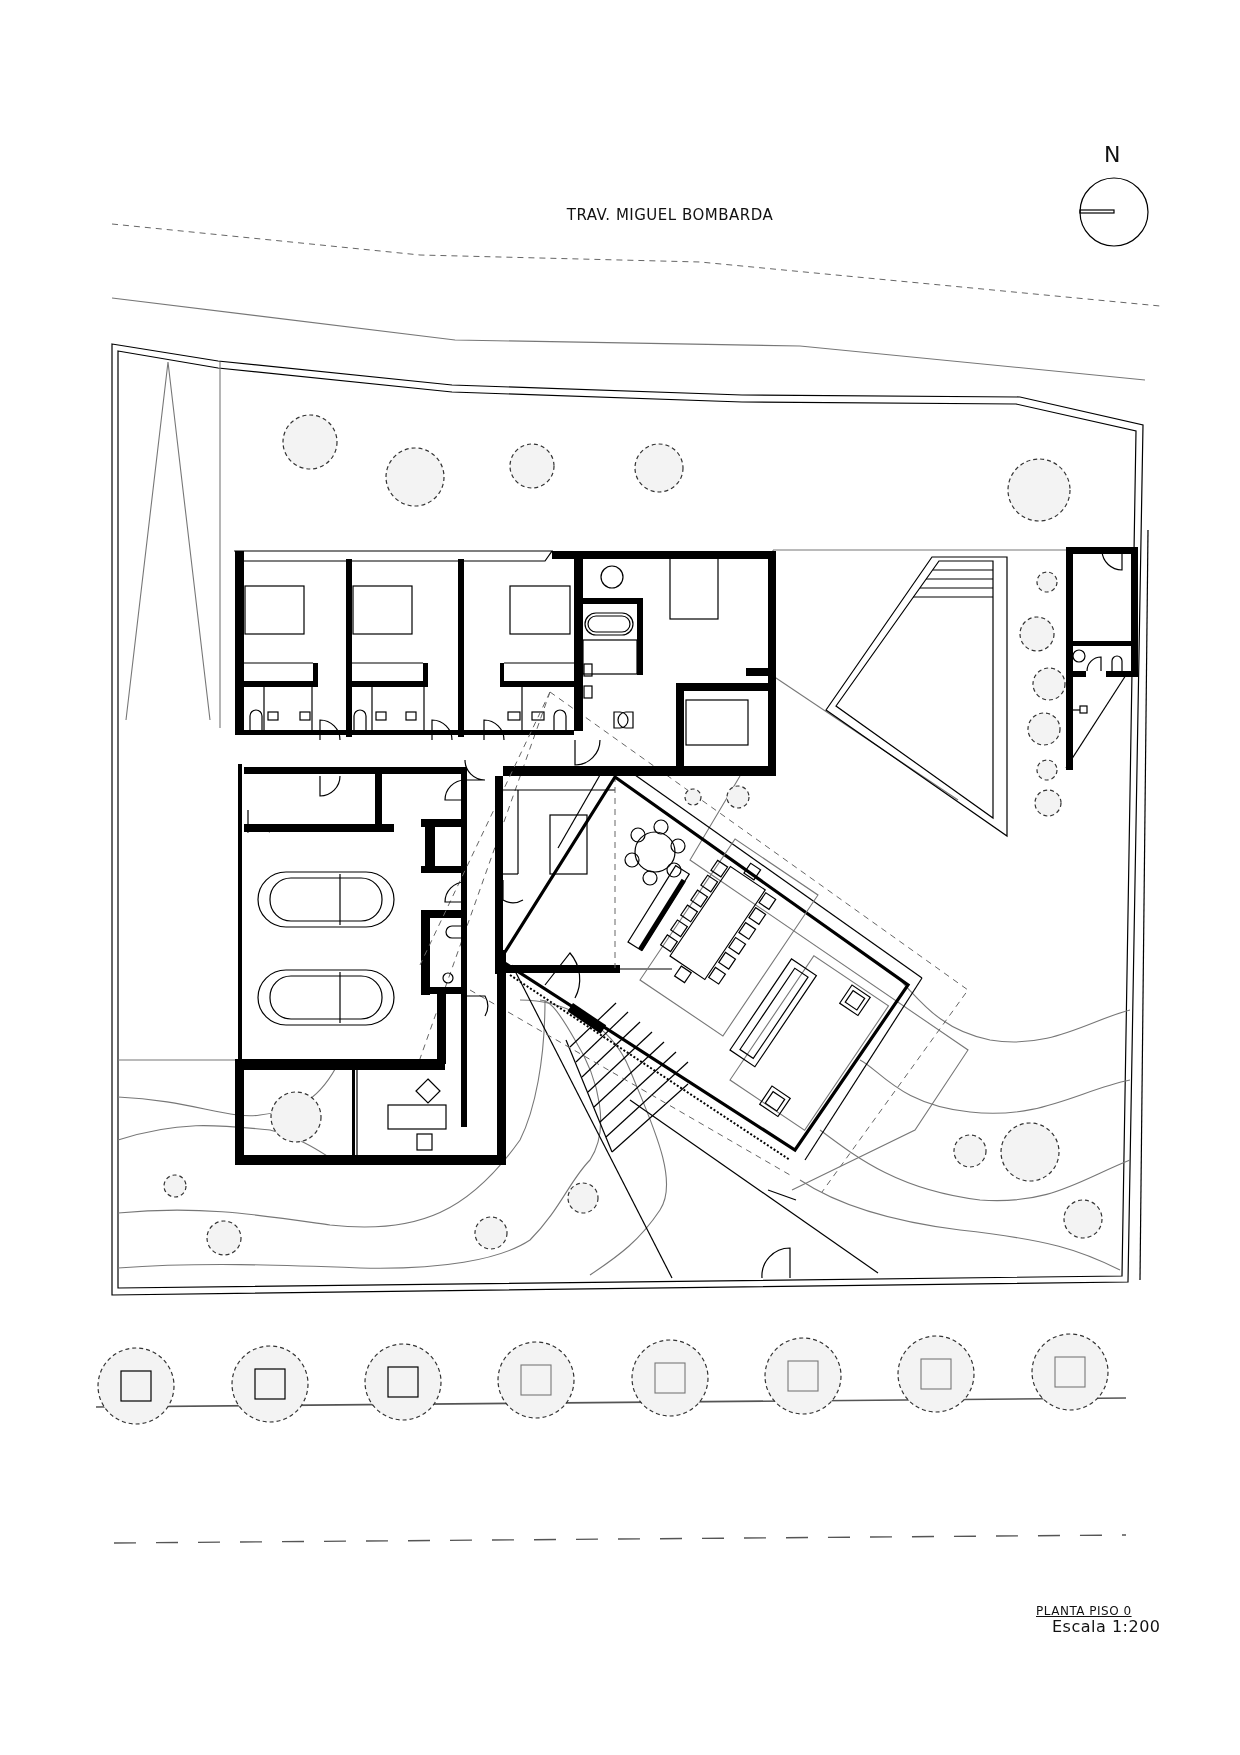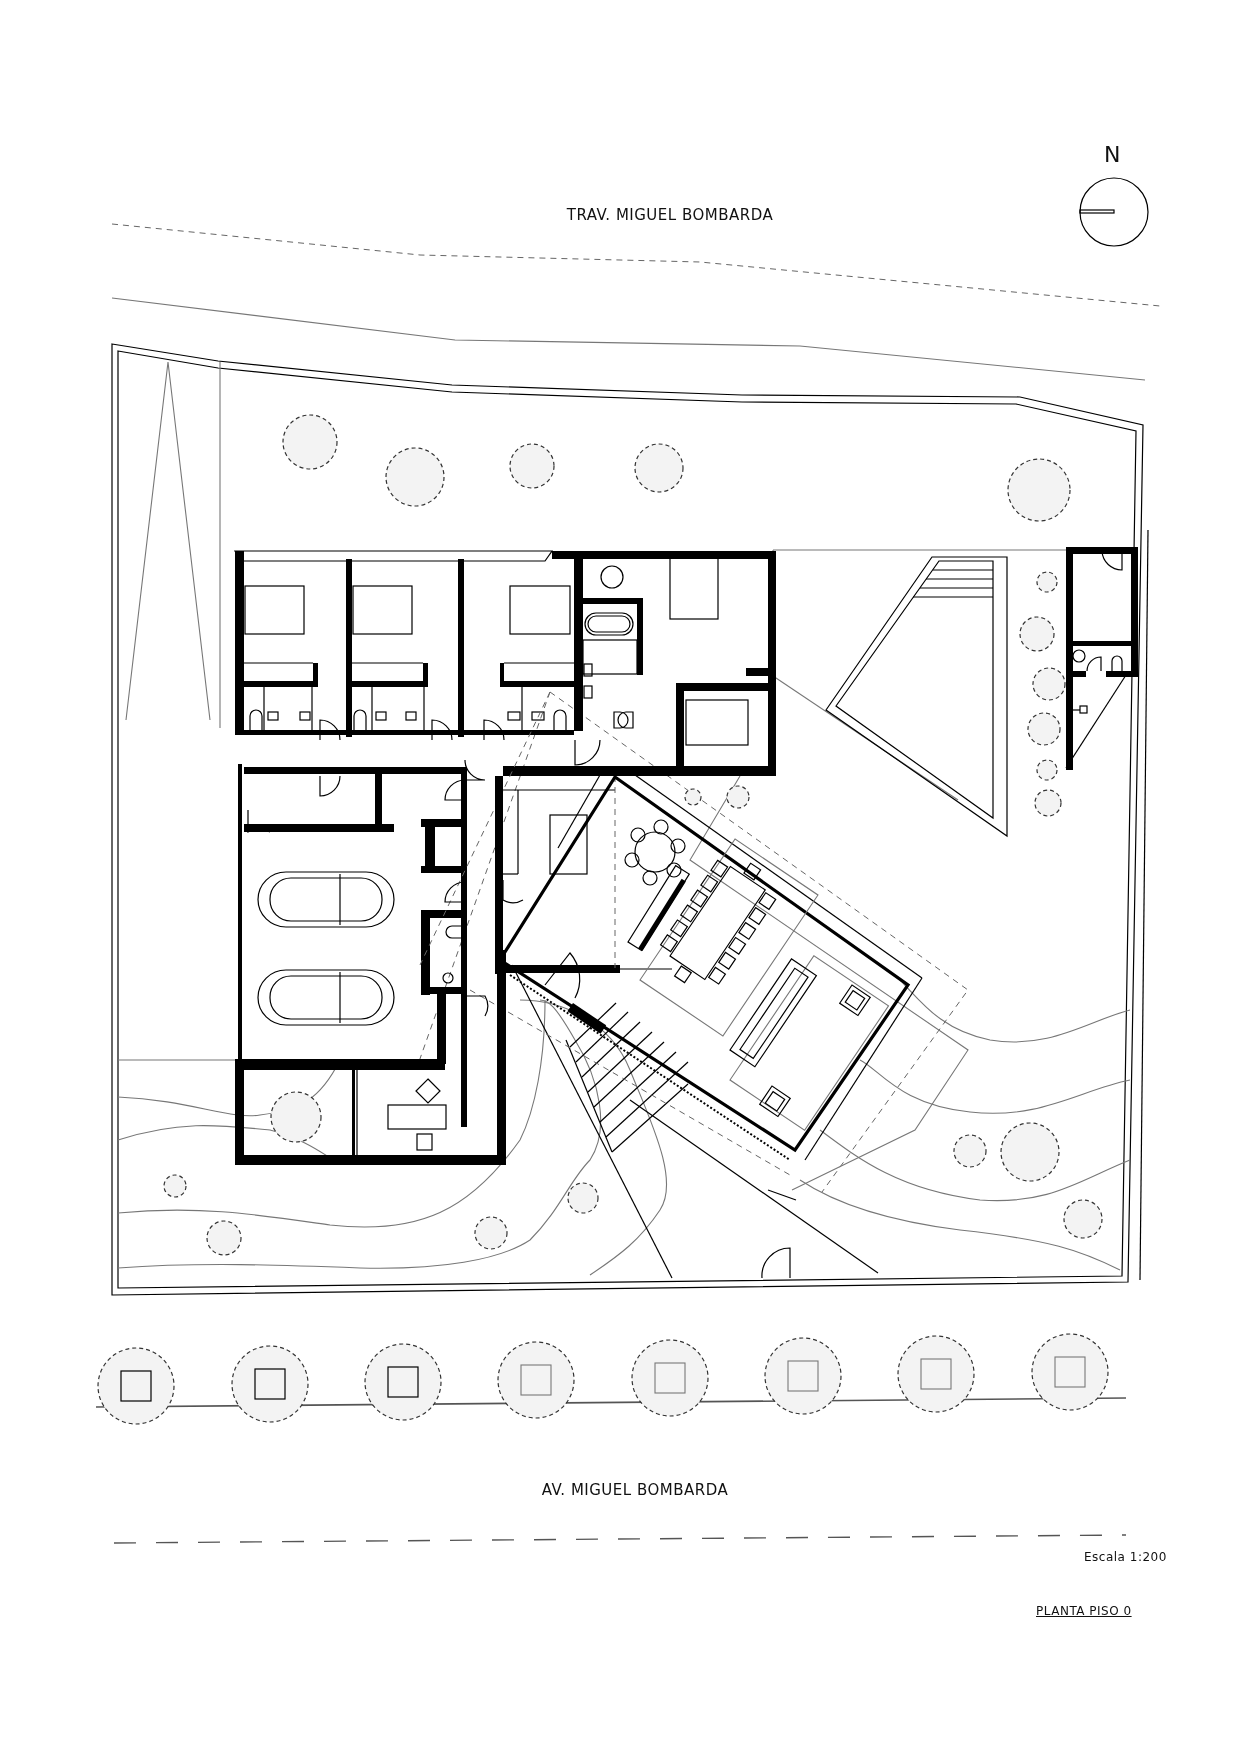--- a/index.html
+++ b/index.html
@@ -3,21 +3,21 @@
 <meta charset="utf-8">
 <style>
   html,body{margin:0;padding:0;background:#fff;}
   #sheet{position:relative;width:1240px;height:1755px;background:#fff;overflow:hidden;}
   svg{position:absolute;left:0;top:0;}
   .lbl{position:absolute;font-family:"DejaVu Sans",sans-serif;color:#111;white-space:nowrap;letter-spacing:0.5px;}
   #street-top{left:0;width:1240px;top:206px;text-align:center;font-size:15px;padding-left:100px;box-sizing:border-box;}
   #street-bottom{left:0;width:1240px;top:1481px;text-align:center;font-size:15px;padding-left:30px;box-sizing:border-box;}
   #north-label{left:1104px;top:142px;font-size:22px;}
   #sheet-title{left:1036px;top:1604px;font-size:12px;line-height:15px;text-align:right;text-decoration:underline;}
-  #sheet-scale{left:1052px;top:1550px;font-size:12px;line-height:15px;margin-left:32px;}
+  #sheet-scale{left:1052px;top:1619px;font-size:16px;line-height:15px;}
   .tree{fill:#f3f3f3;stroke:#333;stroke-width:1.2;stroke-dasharray:4 3;}
   .wall{fill:#000;}
   .thin{fill:none;stroke:#000;stroke-width:1.2;}
   .grey{fill:none;stroke:#777;stroke-width:1.1;}
   .dash{fill:none;stroke:#666;stroke-width:1;stroke-dasharray:6 5;}
   .thick{fill:none;stroke:#000;stroke-width:3.2;}
 </style>
 </head>
 <body>
 
@@ -328,18 +328,17 @@
         <rect class="grey" x="1055" y="1357" width="30" height="30" fill="#f3f3f3"></rect>
   </g>
 
   <line stroke="#555" stroke-width="1.4" stroke-dasharray="22 20" x1="114" y1="1543" x2="1126" y2="1535"></line>
 
   <circle class="thin" cx="1114" cy="212" r="34"></circle>
   <rect class="thin" x="1080" y="210" width="34" height="3"></rect>
 </svg>
 
 <div id="street-top" class="lbl">TRAV. MIGUEL BOMBARDA</div>
-<div id="street-bottom" class="lbl">AV. MIGUEL BOMBARDA</div>
 <div id="north-label" class="lbl">N</div>
 <div id="sheet-title" class="lbl">PLANTA PISO 0</div>
 <div id="sheet-scale" class="lbl">Escala 1:200</div>
 
 </div>
 
 </body></html>

